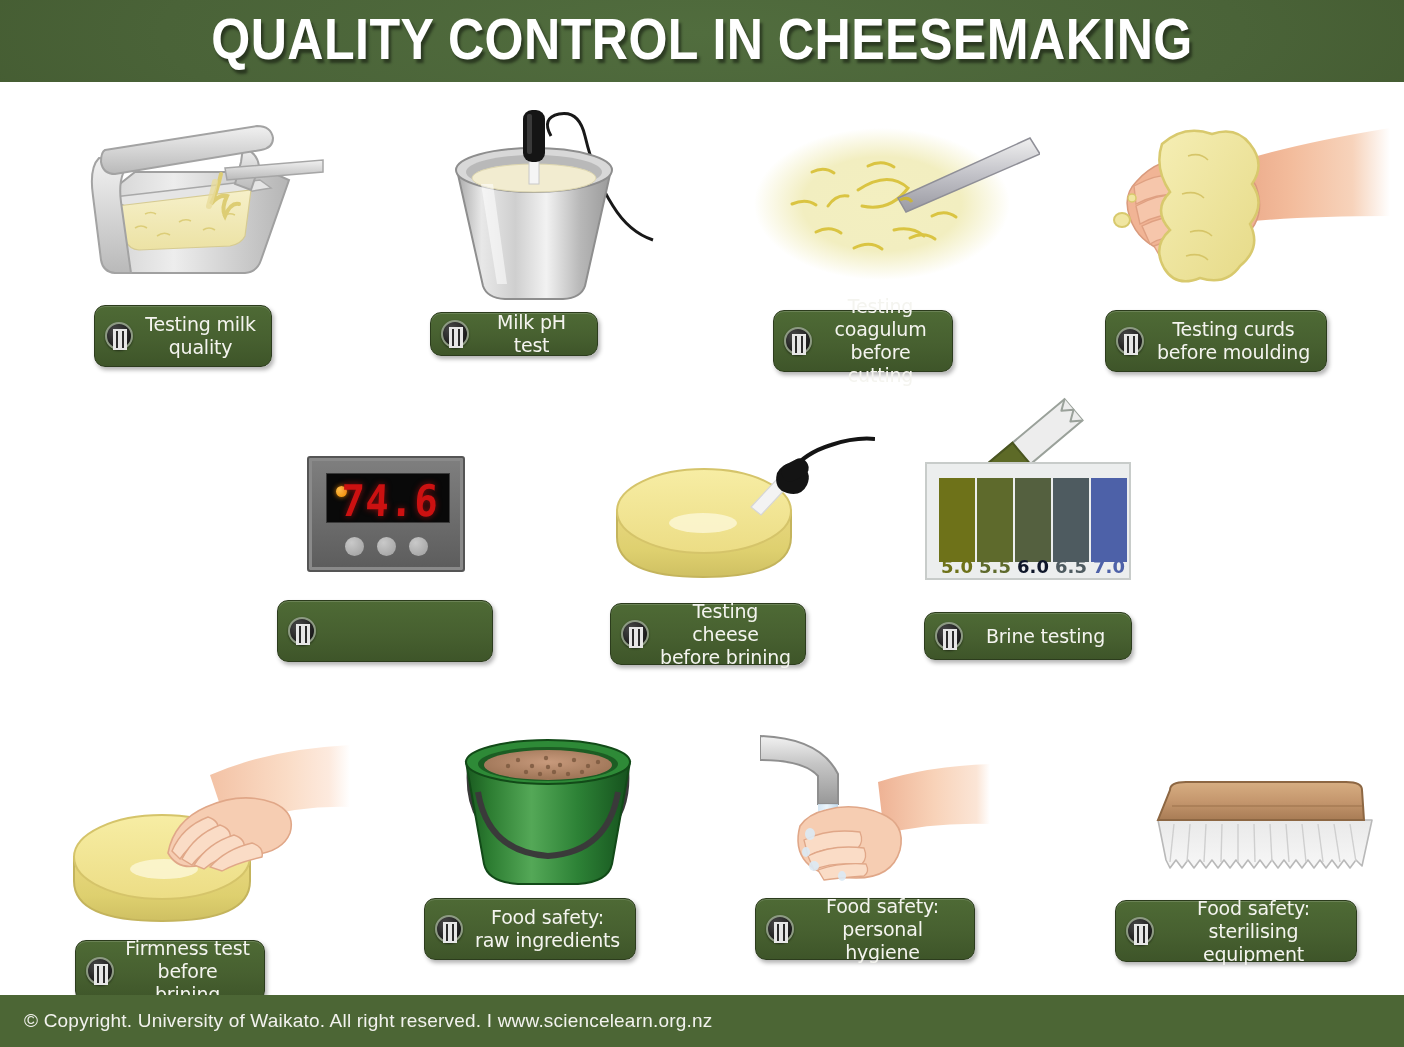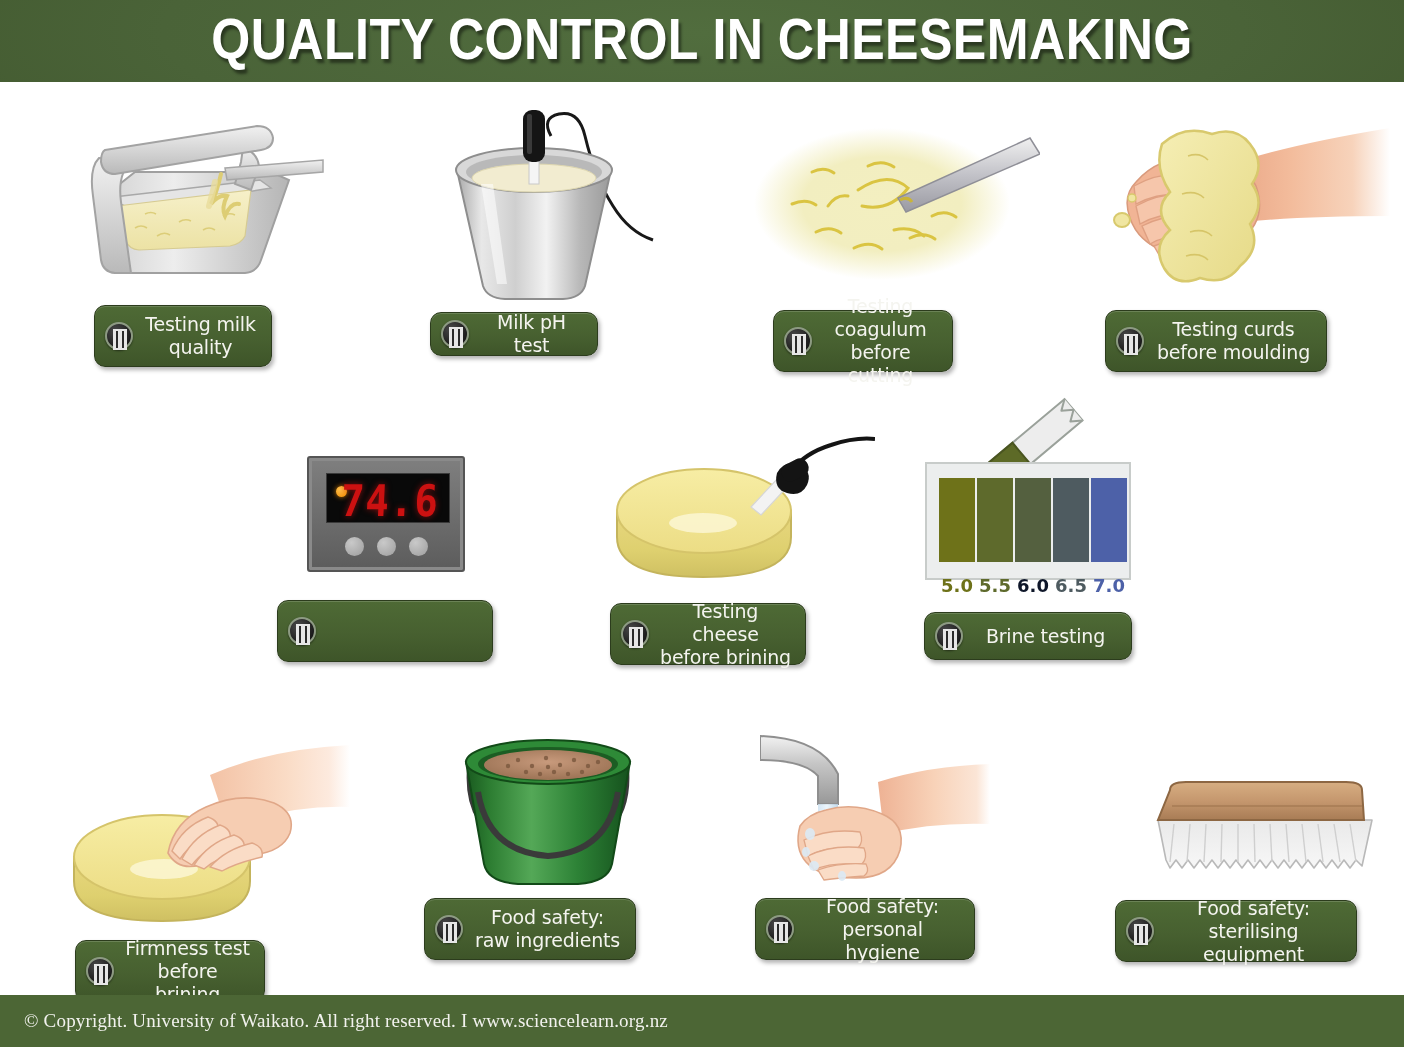--- a/index.html
+++ b/index.html
@@ -33,21 +33,21 @@
 
   
   .footer {
     position: absolute; left: 0; bottom: 0; width: 1404px; height: 52px;
     background: #4c6635;
   }
   .footer-text {
     position: absolute; left: 24px; top: 15px;
     color: #f2f2ee;
     font-size: 19px;
-    font-family: Liberation Serif, serif;
+    font-family: Liberation Sans, sans-serif;
     letter-spacing: 0.2px;
     white-space: nowrap;
   }
 
   
   .panel { position: absolute; }
   .art { position: absolute; }
 
   .badge {
     position: absolute;
@@ -89,21 +89,21 @@
   }
 
   
   .ph-chart {
     position: absolute;
     background: #eceeee;
     border: 2px solid #c8ccca;
   }
   .ph-col { position: absolute; top: 14px; width: 36px; height: 84px; }
   .ph-val {
-    position: absolute; top: 111px; width: 40px; text-align: center;
+    position: absolute; top: 92px; width: 40px; text-align: center;
     font-size: 18px; font-weight: bold; font-family: "DejaVu Sans", sans-serif;
   }
 
   
   .temp-box {
     position: absolute;
     background: linear-gradient(180deg,#7f7f7f 0%, #6e6e6e 50%, #5c5c5c 100%);
     border: 2px solid #555;
     border-radius: 3px;
     box-shadow: inset 0 0 0 3px #8a8a8a;

